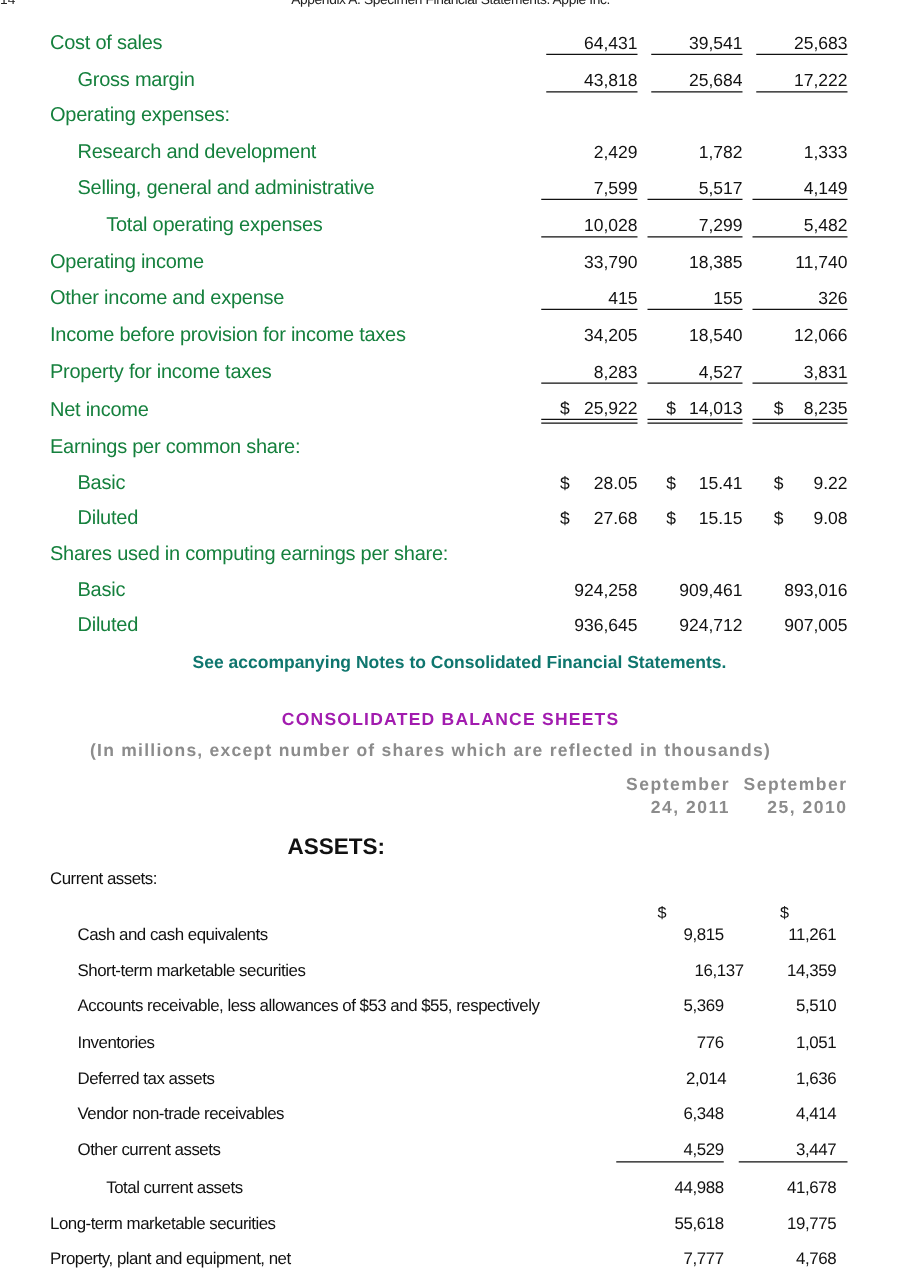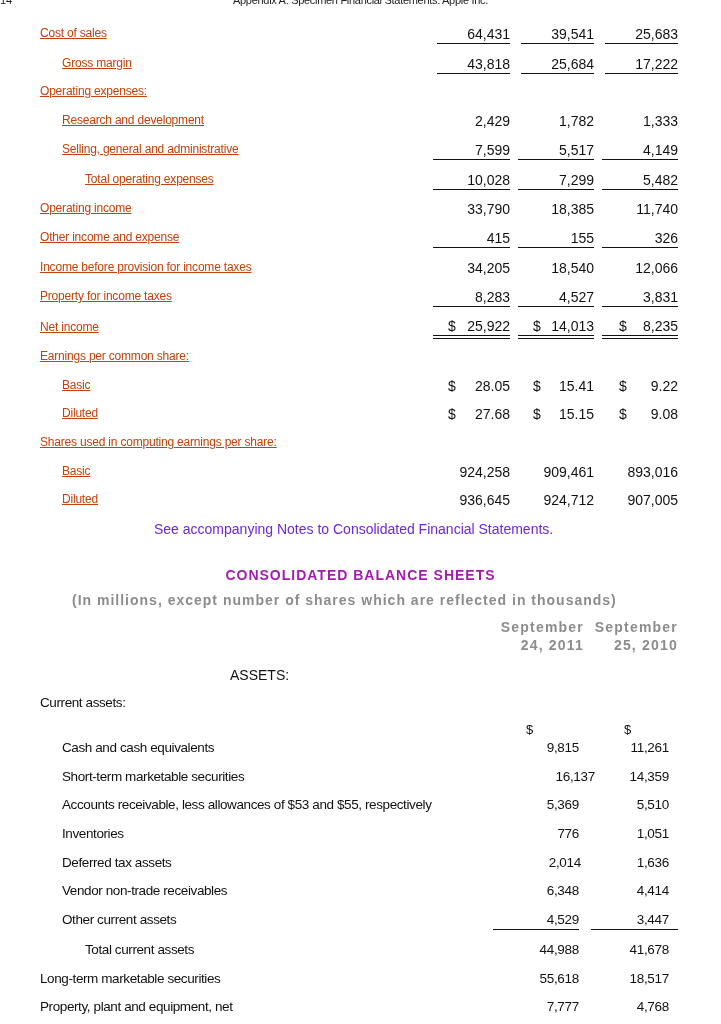--- a/index.html
+++ b/index.html
@@ -3,32 +3,32 @@
   <meta charset="utf-8">
   <style>
     html, body { margin: 0; padding: 0; background: #ffffff; }
     body {
       width: 721px; height: 1024px; position: relative; overflow: hidden;
       font-family: "Liberation Sans", sans-serif; color: #111;
     }
     .abs { position: absolute; white-space: nowrap; }
     .page-num { left: 0; top: -6px; font-size: 11px; color: #222; }
     .running-head { left: 0; width: 721px; top: -6px; text-align: center; font-size: 11px; color: #222; letter-spacing: -0.3px; }
-    .lbl { font-size: 12px; color: #c2410c; letter-spacing: -0.2px; text-decoration: underline; }
+    .lbl { font-size: 16px; color: #15803d; letter-spacing: -0.2px; }
     .num { font-size: 14px; color: #111; text-align: right; }
     .u1 { border-bottom: 1.6px solid #111; }
     .u2 { border-bottom: 4px double #111; }
     .cell { position: absolute; height: 18px; line-height: 18px; }
     .cell .d { position: absolute; left: 14px; }
     .cell .v { position: absolute; right: 0; }
-    .note { font-size: 14px; color: #6d28d9; }
+    .note { font-size: 14px; color: #0f766e; font-weight: bold; }
     .bs-title { font-size: 14px; font-weight: bold; color: #a21caf; letter-spacing: 1px; }
     .bs-sub { font-size: 14px; font-weight: bold; color: #8c8c8c; letter-spacing: 1px; }
     .bs-col { font-size: 14px; font-weight: bold; color: #8c8c8c; letter-spacing: 1.2px; text-align: right; line-height: 18px; }
-    .assets { font-size: 14px; font-weight: normal; color: #111; }
+    .assets { font-size: 18px; font-weight: bold; color: #111; }
     .bs-lbl { font-size: 13.5px; color: #111; letter-spacing: -0.4px; }
     .bs-num { font-size: 13.5px; color: #111; text-align: right; letter-spacing: -0.3px; }
     .dollar-small { font-size: 13px; color: #111; }
   </style>
 </head>
 <body>
 
 <div class="abs page-num">14</div>
 <div class="abs running-head">Appendix A: Specimen Financial Statements: Apple Inc.</div>
 
@@ -289,21 +289,21 @@
     </div>
   <div class="cell" style="left:589px; width:80px; top:941px;">
       <span class="v bs-num">41,678</span>
     </div>
 
   <div class="abs bs-lbl" style="left:40px; top:971px;">Long-term marketable securities</div>
   <div class="cell" style="left:491px; width:88px; top:970px;">
       <span class="v bs-num">55,618</span>
     </div>
   <div class="cell" style="left:589px; width:80px; top:970px;">
-      <span class="v bs-num">18,517</span>
+      <span class="v bs-num">19,775</span>
     </div>
 
   <div class="abs bs-lbl" style="left:40px; top:999px;">Property, plant and equipment, net</div>
   <div class="cell" style="left:491px; width:88px; top:998px;">
       <span class="v bs-num">7,777</span>
     </div>
   <div class="cell" style="left:589px; width:80px; top:998px;">
       <span class="v bs-num">4,768</span>
     </div>
 </div>

